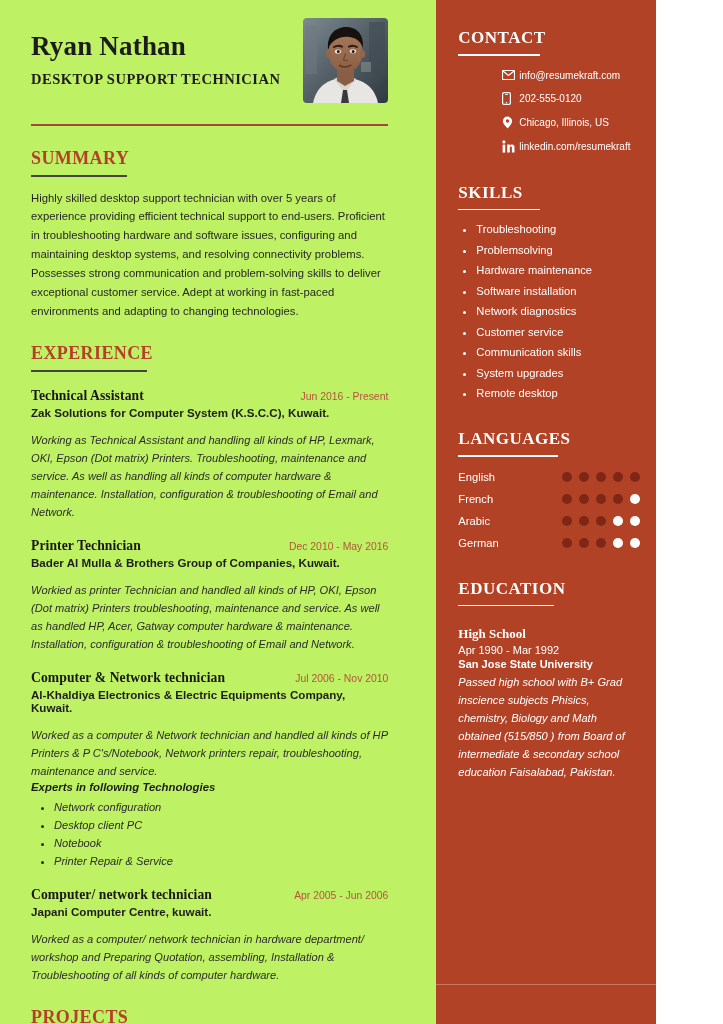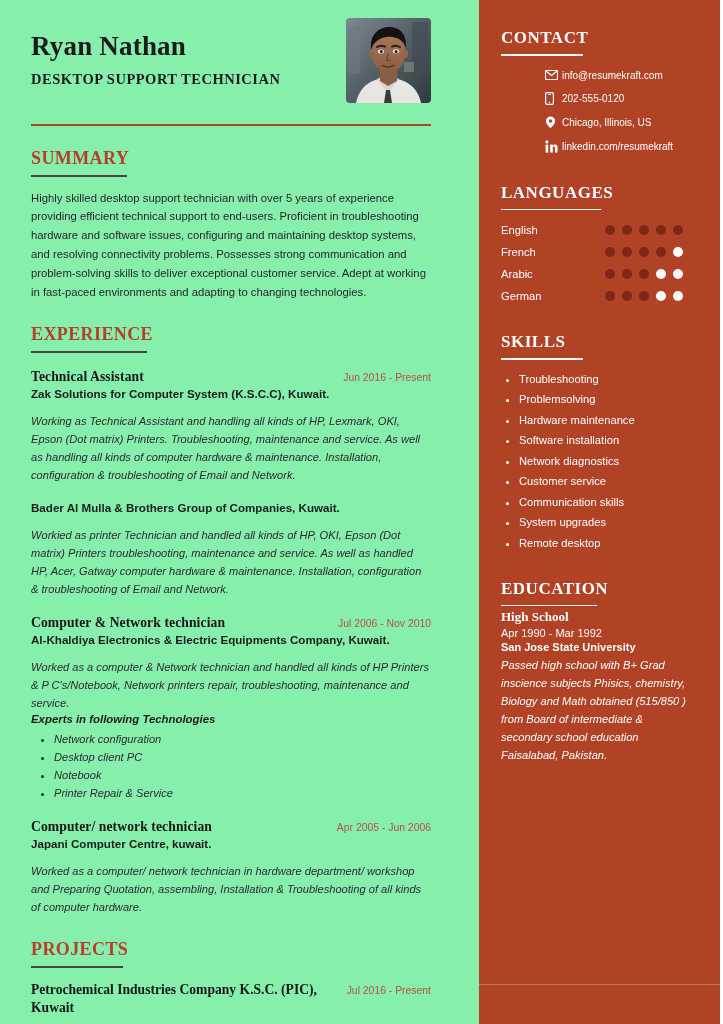--- a/index.html
+++ b/index.html
@@ -8,23 +8,23 @@
     background: #ffffff;
   }
   body {
     width: 723px;
     height: 1024px;
     font-family: "Liberation Sans", sans-serif;
     overflow: hidden;
   }
   .page {
     position: relative;
-    width: 720px;
+    width: 656px;
     height: 1024px;
-    background: #86efac;
+    background: #bef264;
     display: flex;
   }
 
   
   .main {
     width: 481px;
     box-sizing: border-box;
     padding: 18px 26px 0 31px;
     position: relative;
   }
@@ -242,21 +242,21 @@
   }
   .dots { display: flex; gap: 7px; }
   .dot {
     width: 10px;
     height: 10px;
     border-radius: 50%;
     background: #ffffff;
   }
   .dot.on { background: #7e2716; }
 
-  .edu-entry { margin-top: 3px; }
+  .edu-entry { margin-top: 20px; }
   .edu-degree {
     font-family: "Liberation Serif", serif;
     font-weight: bold;
     font-size: 13px;
     color: #ffffff;
   }
   .edu-dates {
     font-size: 11px;
     color: #ffffff;
     margin-top: 2px;
@@ -350,20 +350,24 @@
       <div class="job">
         <div class="job-row">
           <span class="job-role">Technical Assistant</span>
           <span class="job-date">Jun 2016 - Present</span>
         </div>
         <div class="job-company">Zak Solutions for Computer System (K.S.C.C), Kuwait.</div>
         <div class="job-desc">Working as Technical Assistant and handling all kinds of HP, Lexmark, OKI, Epson (Dot matrix) Printers. Troubleshooting, maintenance and service. As well as handling all kinds of computer hardware &amp; maintenance. Installation, configuration &amp; troubleshooting of Email and Network.</div>
       </div>
 
       <div class="job">
+        <div class="job-row">
+          <span class="job-role">Printer Technician</span>
+          <span class="job-date">Dec 2010 - May 2016</span>
+        </div>
         <div class="job-company">Bader Al Mulla &amp; Brothers Group of Companies, Kuwait.</div>
         <div class="job-desc">Workied as printer Technician and handled all kinds of HP, OKI, Epson (Dot matrix) Printers troubleshooting, maintenance and service. As well as handled HP, Acer, Gatway computer hardware &amp; maintenance. Installation, configuration &amp; troubleshooting of Email and Network.</div>
       </div>
 
       <div class="job">
         <div class="job-row">
           <span class="job-role">Computer &amp; Network technician</span>
           <span class="job-date">Jul 2006 - Nov 2010</span>
         </div>
         <div class="job-company">Al-Khaldiya Electronics &amp; Electric Equipments Company, Kuwait.</div>
@@ -440,69 +444,20 @@
 
         <div class="contact-item">
           <span class="contact-icon">
             <svg width="13" height="13" viewBox="0 0 13 13">
                 <rect x="0.6" y="4.6" width="2.6" height="8" fill="#ffffff"></rect>
                 <circle cx="1.9" cy="1.9" r="1.55" fill="#ffffff"></circle>
                 <path d="M5.2 4.6 L7.7 4.6 L7.7 5.8 C8.2 4.9 9.1 4.4 10.1 4.4 C11.6 4.4 12.5 5.4 12.5 7.2 L12.5 12.6 L9.9 12.6 L9.9 7.8 C9.9 6.9 9.5 6.4 8.8 6.4 C8.1 6.4 7.8 6.9 7.8 7.8 L7.8 12.6 L5.2 12.6 Z" fill="#ffffff"></path>
               </svg>
           </span>
           <span>linkedin.com/resumekraft</span>
-        </div>
-
-      </div>
-    </div>
-
-    <div class="side-section">
-      <h2 class="side-head">LANGUAGES</h2>
-      <div class="side-rule w-lang"></div>
-      <div class="lang-list">
-
-        <div class="lang-row">
-          <span class="lang-name">English</span>
-          <span class="dots">
-              <span class="dot on"></span>
-              <span class="dot on"></span>
-              <span class="dot on"></span>
-              <span class="dot on"></span>
-              <span class="dot on"></span>
-            </span>
-        </div>
-        <div class="lang-row">
-          <span class="lang-name">French</span>
-          <span class="dots">
-              <span class="dot on"></span>
-              <span class="dot on"></span>
-              <span class="dot on"></span>
-              <span class="dot on"></span>
-              <span class="dot"></span>
-            </span>
-        </div>
-        <div class="lang-row">
-          <span class="lang-name">Arabic</span>
-          <span class="dots">
-              <span class="dot on"></span>
-              <span class="dot on"></span>
-              <span class="dot on"></span>
-              <span class="dot"></span>
-              <span class="dot"></span>
-            </span>
-        </div>
-        <div class="lang-row">
-          <span class="lang-name">German</span>
-          <span class="dots">
-              <span class="dot on"></span>
-              <span class="dot on"></span>
-              <span class="dot on"></span>
-              <span class="dot"></span>
-              <span class="dot"></span>
-            </span>
         </div>
 
       </div>
     </div>
 
     <div class="side-section">
       <h2 class="side-head">SKILLS</h2>
       <div class="side-rule"></div>
       <ul class="skills-list">
         <li>Troubleshooting</li>
@@ -511,20 +466,69 @@
         <li>Software installation</li>
         <li>Network diagnostics</li>
         <li>Customer service</li>
         <li>Communication skills</li>
         <li>System upgrades</li>
         <li>Remote desktop</li>
       </ul>
     </div>
 
     <div class="side-section">
+      <h2 class="side-head">LANGUAGES</h2>
+      <div class="side-rule w-lang"></div>
+      <div class="lang-list">
+
+        <div class="lang-row">
+          <span class="lang-name">English</span>
+          <span class="dots">
+              <span class="dot on"></span>
+              <span class="dot on"></span>
+              <span class="dot on"></span>
+              <span class="dot on"></span>
+              <span class="dot on"></span>
+            </span>
+        </div>
+        <div class="lang-row">
+          <span class="lang-name">French</span>
+          <span class="dots">
+              <span class="dot on"></span>
+              <span class="dot on"></span>
+              <span class="dot on"></span>
+              <span class="dot on"></span>
+              <span class="dot"></span>
+            </span>
+        </div>
+        <div class="lang-row">
+          <span class="lang-name">Arabic</span>
+          <span class="dots">
+              <span class="dot on"></span>
+              <span class="dot on"></span>
+              <span class="dot on"></span>
+              <span class="dot"></span>
+              <span class="dot"></span>
+            </span>
+        </div>
+        <div class="lang-row">
+          <span class="lang-name">German</span>
+          <span class="dots">
+              <span class="dot on"></span>
+              <span class="dot on"></span>
+              <span class="dot on"></span>
+              <span class="dot"></span>
+              <span class="dot"></span>
+            </span>
+        </div>
+
+      </div>
+    </div>
+
+    <div class="side-section">
       <h2 class="side-head">EDUCATION</h2>
       <div class="side-rule w-edu"></div>
       <div class="edu-entry">
         <div class="edu-degree">High School</div>
         <div class="edu-dates">Apr 1990 - Mar 1992</div>
         <div class="edu-school">San Jose State University</div>
         <div class="edu-desc">Passed high school with B+ Grad inscience subjects Phisics, chemistry, Biology and Math obtained (515/850 ) from Board of intermediate &amp; secondary school education Faisalabad, Pakistan.</div>
       </div>
     </div>
 

